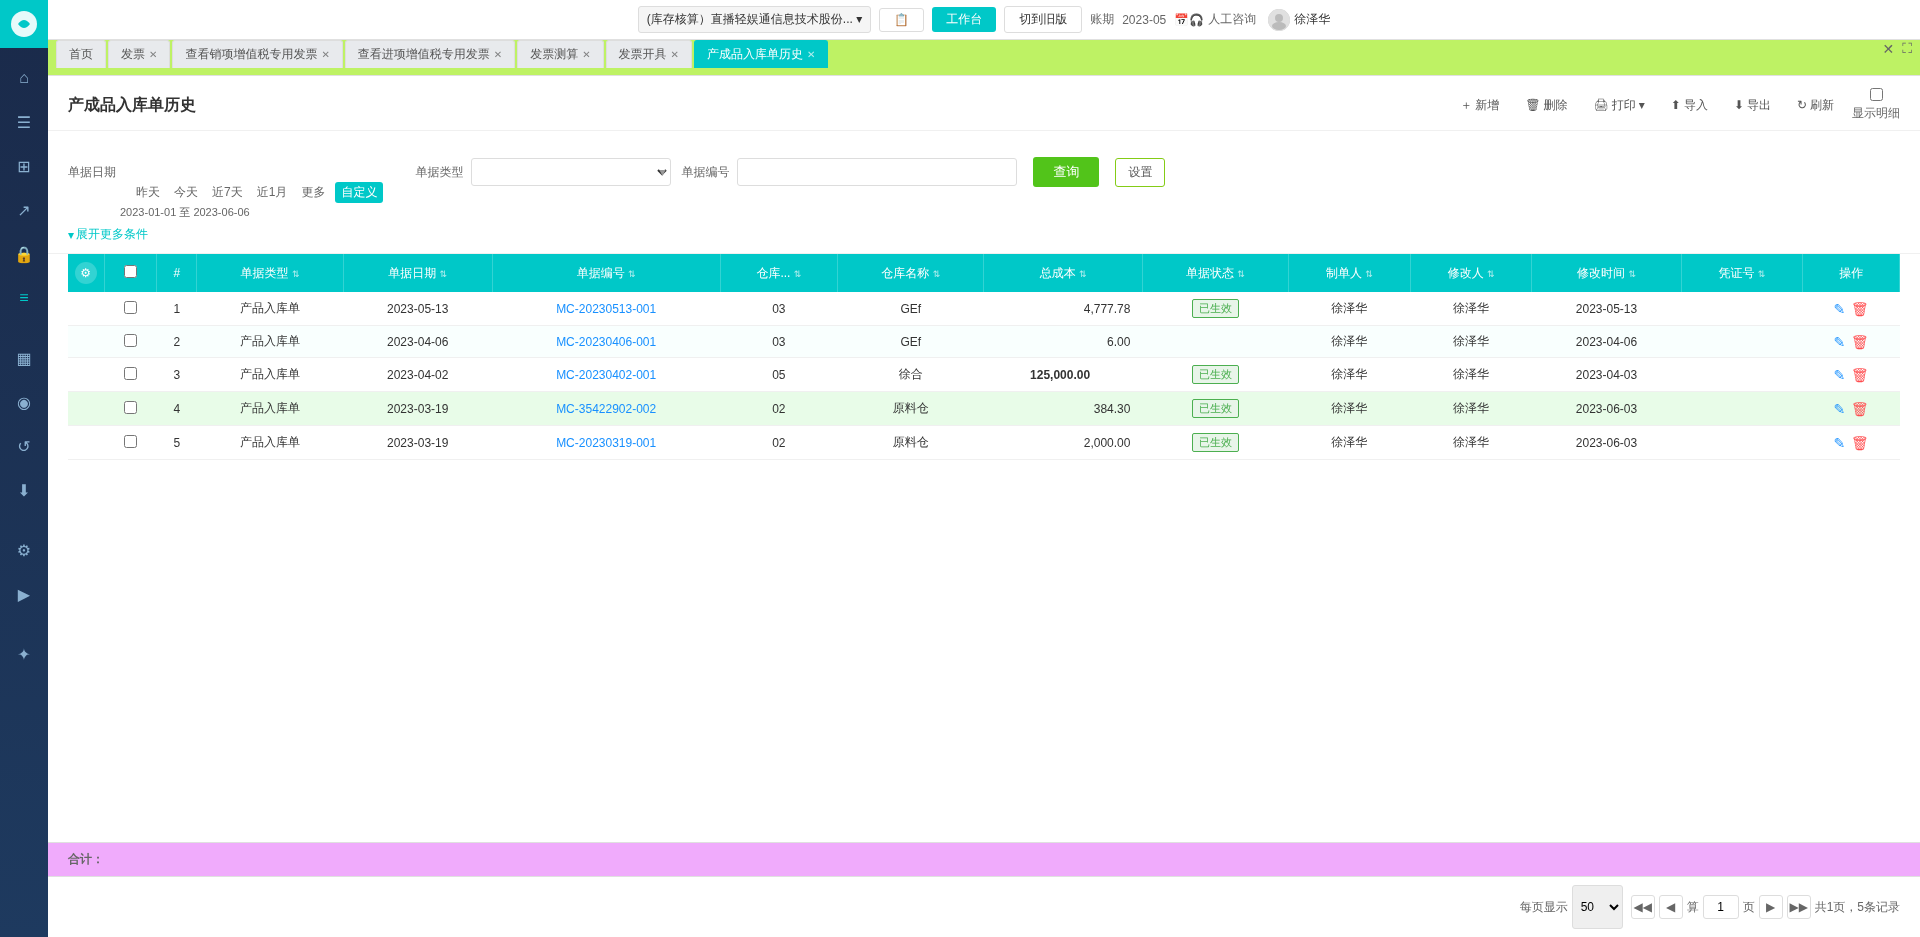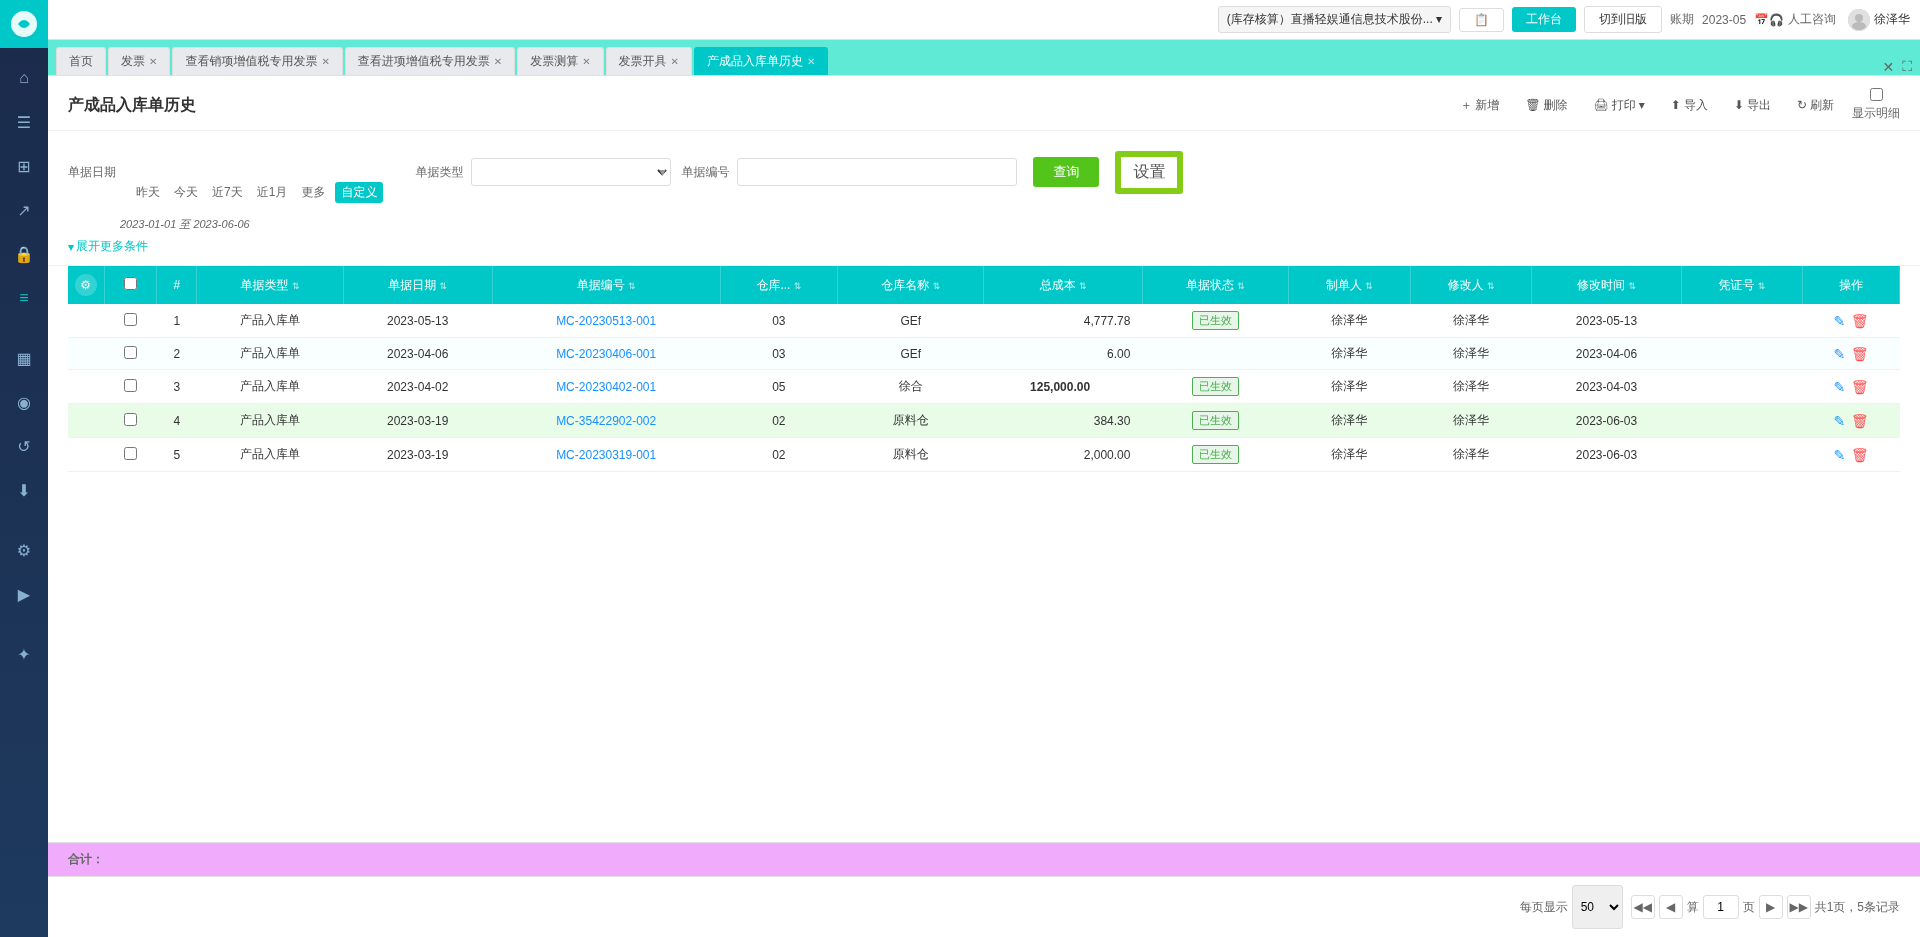--- a/index.html
+++ b/index.html
@@ -8,33 +8,33 @@
     
     .sidebar { width: 48px; background: linear-gradient(180deg, #1a2a4a 0%, #1e3a5f 100%); display: flex; flex-direction: column; align-items: center; padding-top: 0; }
     .sidebar-logo { width: 48px; height: 48px; background: #00c8c8; display: flex; align-items: center; justify-content: center; color: white; font-size: 18px; font-weight: bold; }
     .sidebar-icon { width: 48px; height: 44px; display: flex; align-items: center; justify-content: center; color: #8ab0d0; cursor: pointer; font-size: 16px; }
     .sidebar-icon.active { color: #00c8c8; }
 
     
     .main { flex: 1; display: flex; flex-direction: column; overflow: hidden; }
 
     
-    .topbar { height: 40px; background: #fff; display: flex; align-items: center; padding: 12px 10px; border-bottom: 1px solid #e0e0e0; justify-content: flex-end; }
+    .topbar { height: 40px; background: #fff; display: flex; align-items: center; padding: 12px 10px; border-bottom: 1px solid #e0e0e0; justify-content: center; }
     .topbar-left { display: flex; align-items: center; gap: 8px; }
     .company-name { font-size: 12px; color: #333; background: #f5f5f5; padding: 4px 8px; border-radius: 3px; border: 1px solid #ddd; cursor: pointer; }
     .topbar-btn { padding: 4px 14px; border-radius: 3px; cursor: pointer; font-size: 12px; }
     .btn-workbench { background: #00c8c8; color: white; border: none; }
     .btn-switch { background: #fff; color: #333; border: 1px solid #ddd; }
     .period { color: #666; font-size: 12px; }
     .topbar-right { display: flex; align-items: center; gap: 12px; color: #666; }
     .user-service { display: flex; align-items: center; gap: 4px; cursor: pointer; }
     .user-name { display: flex; align-items: center; gap: 4px; cursor: pointer; color: #333; }
 
     
-    .tabbar { height: 36px; background: #5eead4; display: flex; align-items: flex-end; padding: 0 8px; border-bottom: 1px solid #e0e0e0; gap: 2px; }
+    .tabbar { height: 36px; background: #bef264; display: flex; align-items: flex-start; padding: 0 8px; border-bottom: 1px solid #e0e0e0; gap: 2px; }
     .tab { height: 28px; padding: 0 12px; display: flex; align-items: center; gap: 4px; border-radius: 3px 3px 0 0; cursor: pointer; font-size: 12px; color: #555; background: #e8eaed; border: 1px solid #ddd; border-bottom: none; white-space: nowrap; }
     .tab.active { background: #00c8c8; color: white; border-color: #00c8c8; }
     .tab-close { font-size: 10px; color: inherit; opacity: 0.7; }
     .tab-controls { margin-left: auto; display: flex; align-items: center; gap: 8px; }
     .tab-ctrl-btn { background: none; border: none; cursor: pointer; color: #666; font-size: 14px; }
 
     
     .page-content { flex: 1; background: #fff; overflow: auto; display: flex; flex-direction: column; }
 
     
@@ -47,21 +47,21 @@
     .filter-area { padding: 10px 20px; border-bottom: 1px solid #f0f0f0; }
     .filter-row { display: flex; align-items: center; gap: 16px; flex-wrap: wrap; }
     .filter-label { color: #666; white-space: nowrap; }
     .date-shortcuts { display: flex; gap: 6px; align-items: center; }
     .date-shortcut { color: #666; cursor: pointer; padding: 2px 4px; margin-top: 41px; }
     .date-shortcut.custom { background: #00c8c8; color: white; padding: 2px 6px; border-radius: 3px; }
     .date-range { color: #666; font-size: 11px; margin-top: 2px; }
     .filter-select { border: 1px solid #ddd; border-radius: 3px; padding: 4px 8px; font-size: 12px; color: #333; height: 28px; min-width: 200px; background: #fff; }
     .filter-input { border: 1px solid #ddd; border-radius: 3px; padding: 4px 8px; font-size: 12px; color: #333; height: 28px; min-width: 200px; }
     .btn-query { background: #52c41a; color: white; border: none; padding: 6px 20px; border-radius: 3px; cursor: pointer; font-size: 13px; }
-    .btn-setting { background: #fff; color: #555; border: 6px solid #84cc16; padding: 5px 12px; border-radius: 3px; cursor: pointer; font-size: 16px; }
+    .btn-setting { background: #fff; color: #555; border: 1px solid #84cc16; padding: 5px 12px; border-radius: 3px; cursor: pointer; font-size: 12px; }
     .expand-more { color: #00c8c8; cursor: pointer; font-size: 12px; display: flex; align-items: center; gap: 2px; }
     .expand-row { display: flex; align-items: center; gap: 8px; padding: 6px 0 0; }
 
     
     .table-area { flex: 1; padding: 0 20px; overflow: auto; }
     .data-table { width: 100%; border-collapse: collapse; }
     .data-table thead tr { background: #00c8c8; color: white; }
     .data-table thead th { padding: 8px 6px; text-align: center; font-weight: normal; font-size: 12px; border-right: 1px solid rgba(255,255,255,0.2); white-space: nowrap; cursor: pointer; }
     .data-table thead th:first-child { width: 36px; }
     .data-table tbody tr { border-bottom: 1px solid #f0f0f0; }
@@ -246,21 +246,21 @@
           </select>
           <span style="margin-left:-20px;pointer-events:none;color:#999;">▾</span>
         </div>
         <div style="display:flex;align-items:center;gap:8px;">
           <span class="filter-label">单据编号</span>
           <input class="filter-input" type="text" style="min-width: 280px;" placeholder="">
         </div>
         <button class="btn-query">查询</button>
         <button class="btn-setting">设置</button>
       </div>
-      <div class="filter-row" style="margin-top:12px;margin-left:52px;font-style:italic;">
+      <div class="filter-row" style="margin-top:0;margin-left:52px;">
         <span class="date-range">2023-01-01 至 2023-06-06</span>
       </div>
       <div class="expand-row">
         <span class="expand-more">
           <span>▾</span>
           <span>展开更多条件</span>
         </span>
       </div>
     </div>
 

